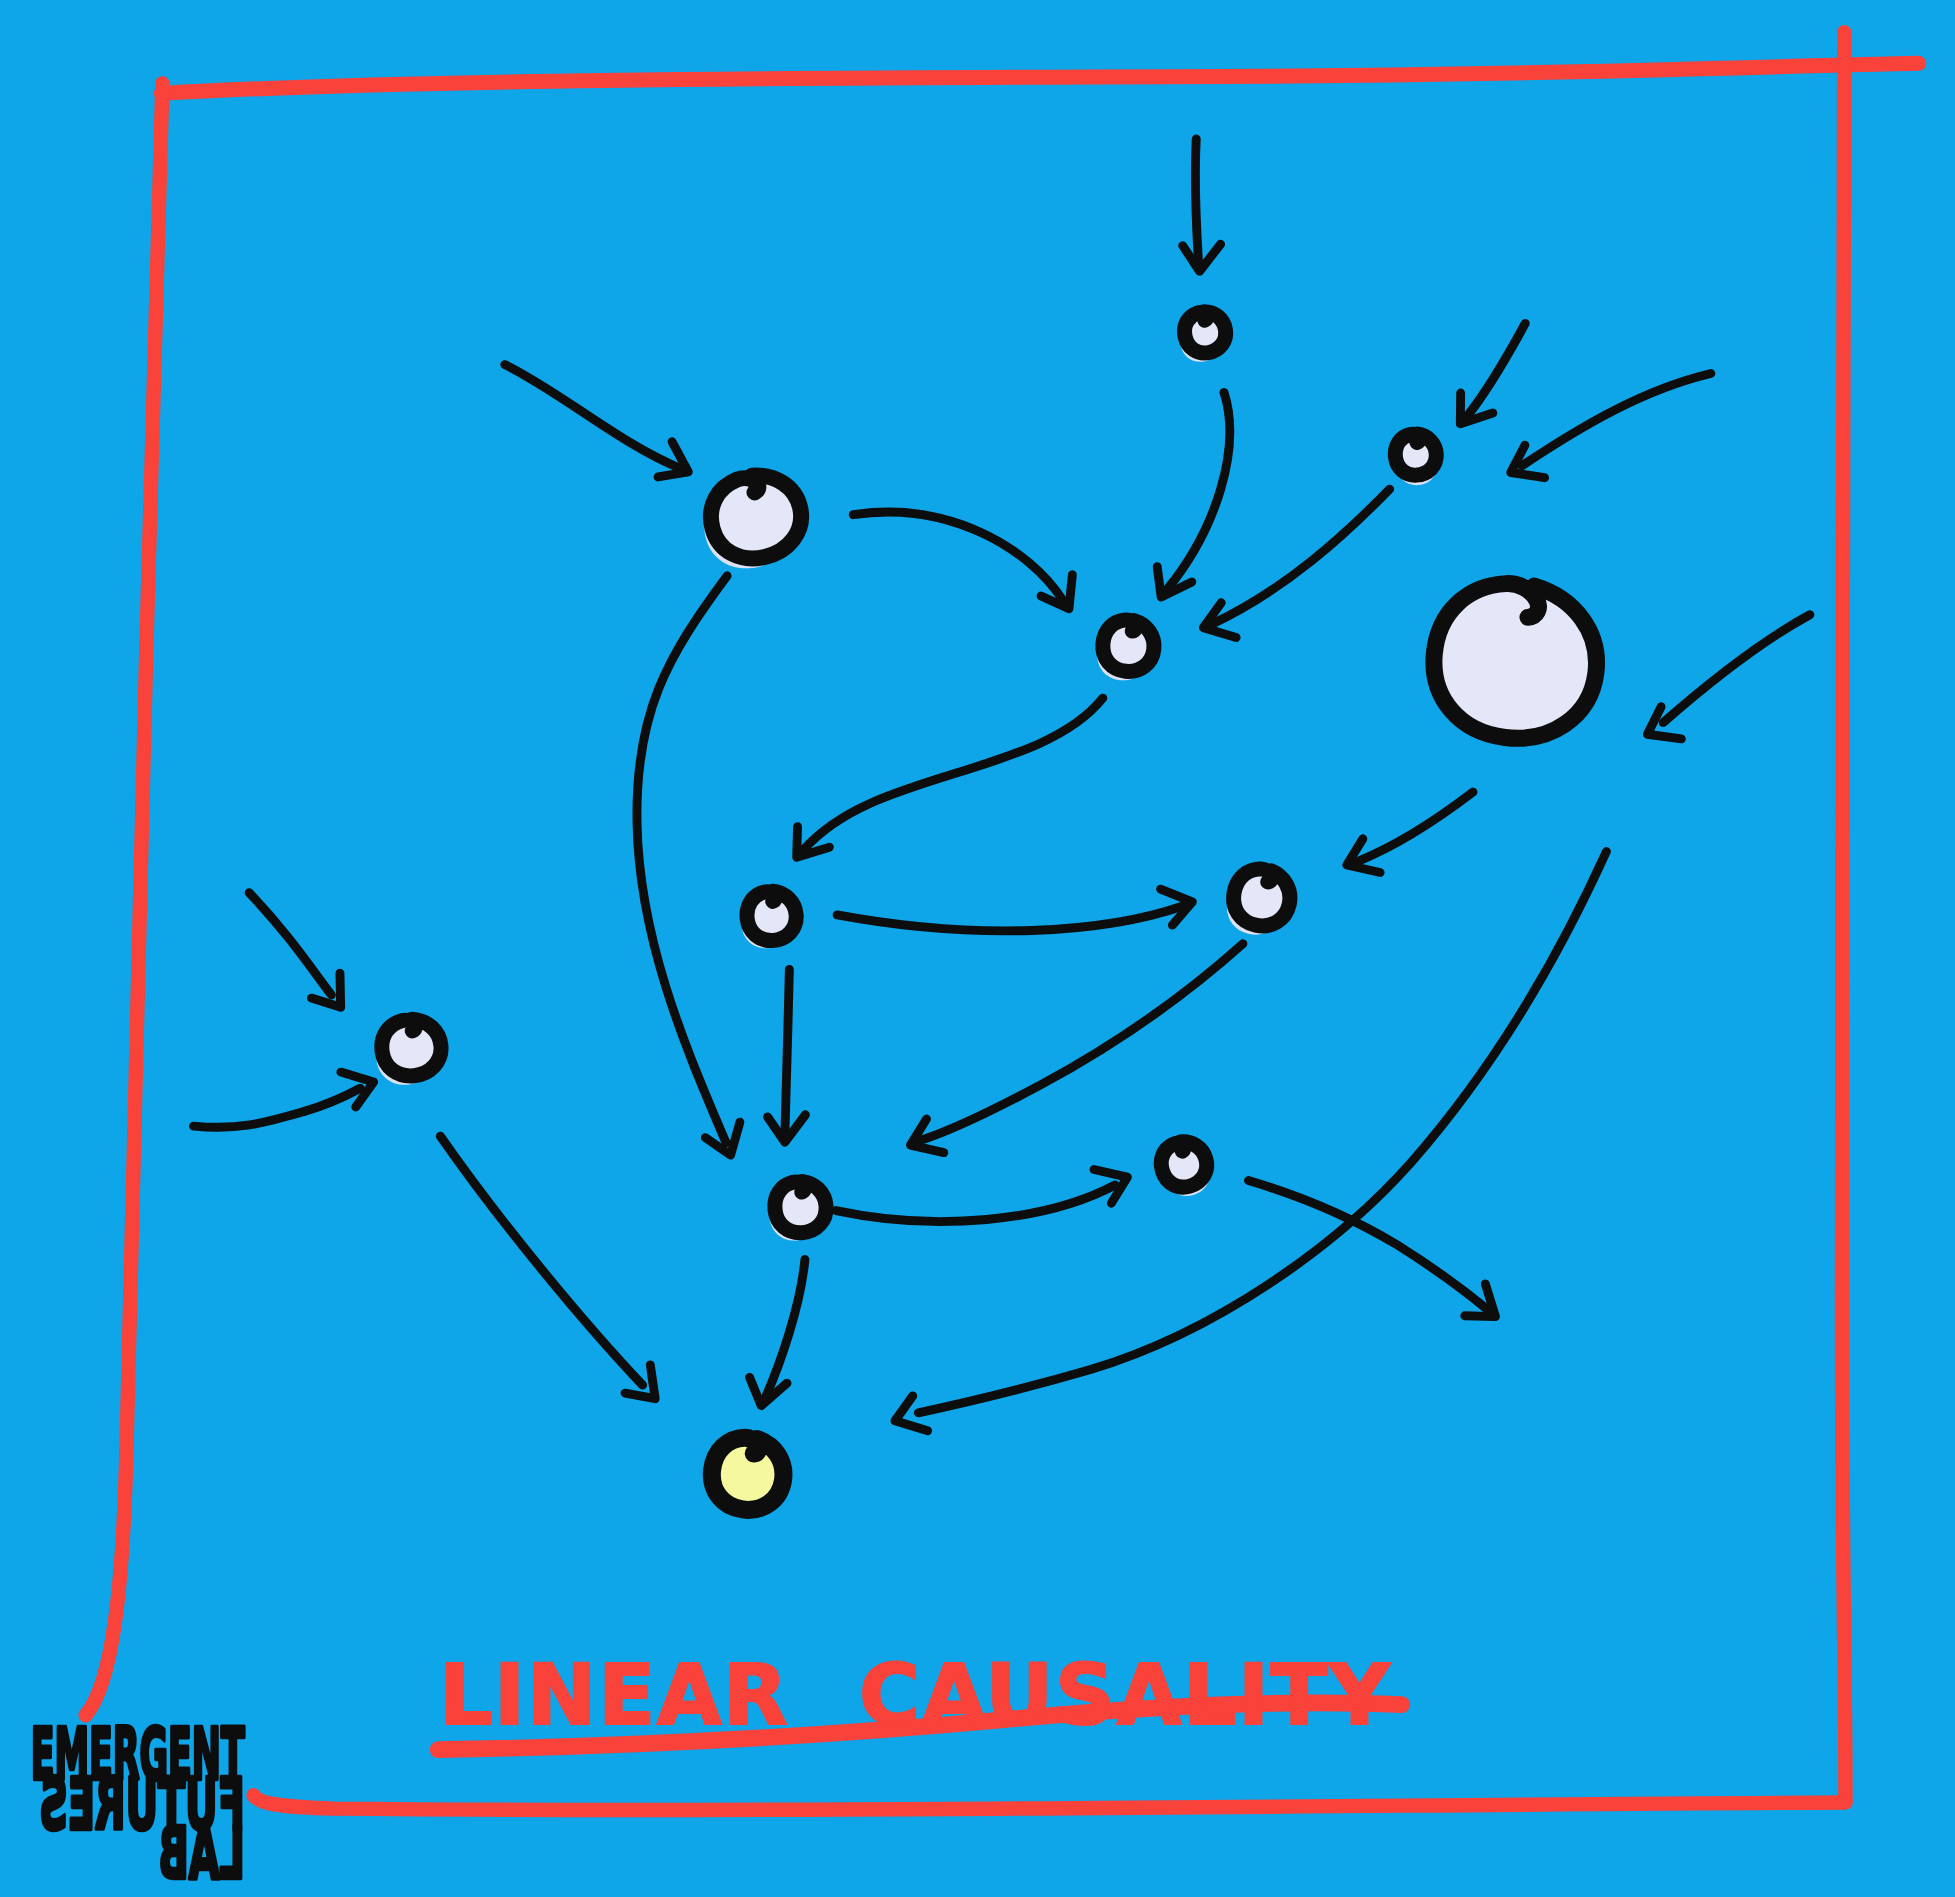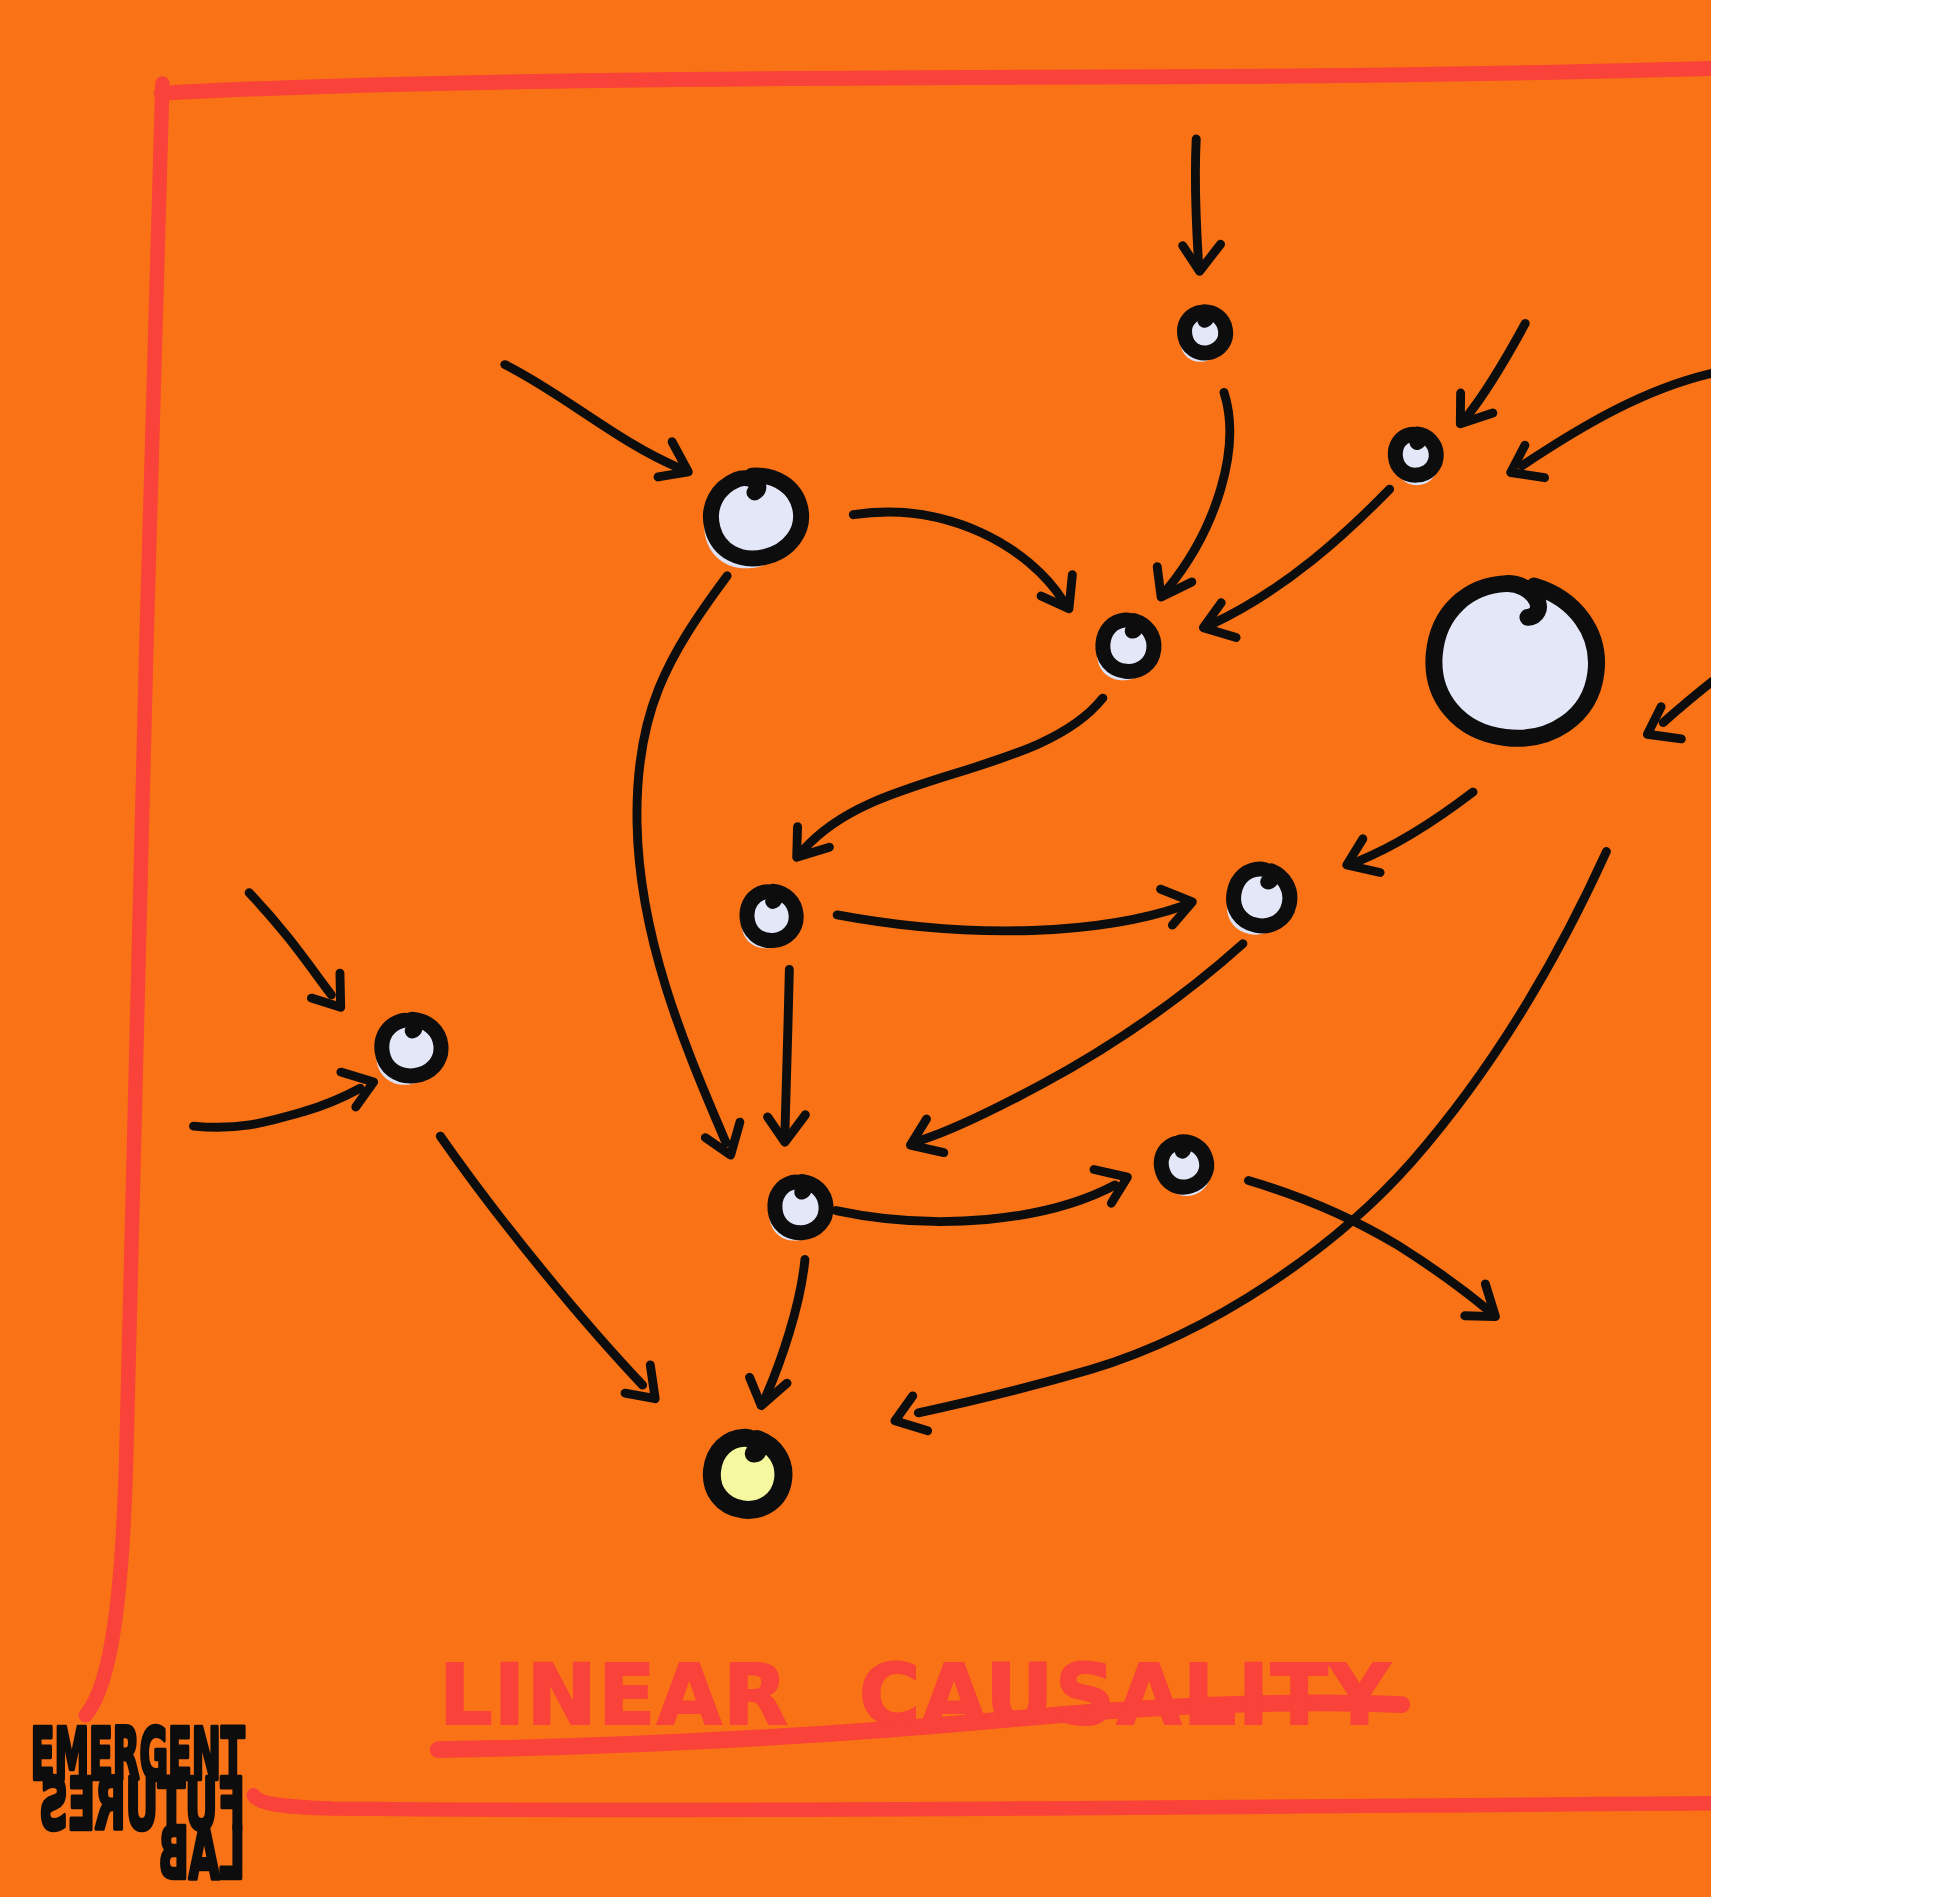--- a/index.html
+++ b/index.html
@@ -1,17 +1,17 @@
 <!DOCTYPE html>
 <html style="font-size:9px"><head>
 <meta charset="utf-8">
 <style>
   html,body{margin:0;padding:0;background:#ffffff;}
   body{width:1955px;height:1897px;font-family:"DejaVu Sans",sans-serif;}
-  .page{position:relative;width:1711px;height:1897px;background:#f97316;overflow:hidden;}
+  .page{position:relative;width:1955px;height:1897px;background:#0ea5e9;overflow:hidden;}
   svg{display:block;width:1955px;height:1897px;}
   .title-text{font-family:"DejaVu Sans",sans-serif;font-weight:700;}
   .logo-text{font-family:"DejaVu Sans",sans-serif;font-weight:700;}
 </style>
 </head>
 <body>
 
 <div class="page">
   <svg viewBox="0 0 3517 3413" xmlns="http://www.w3.org/2000/svg">
 

